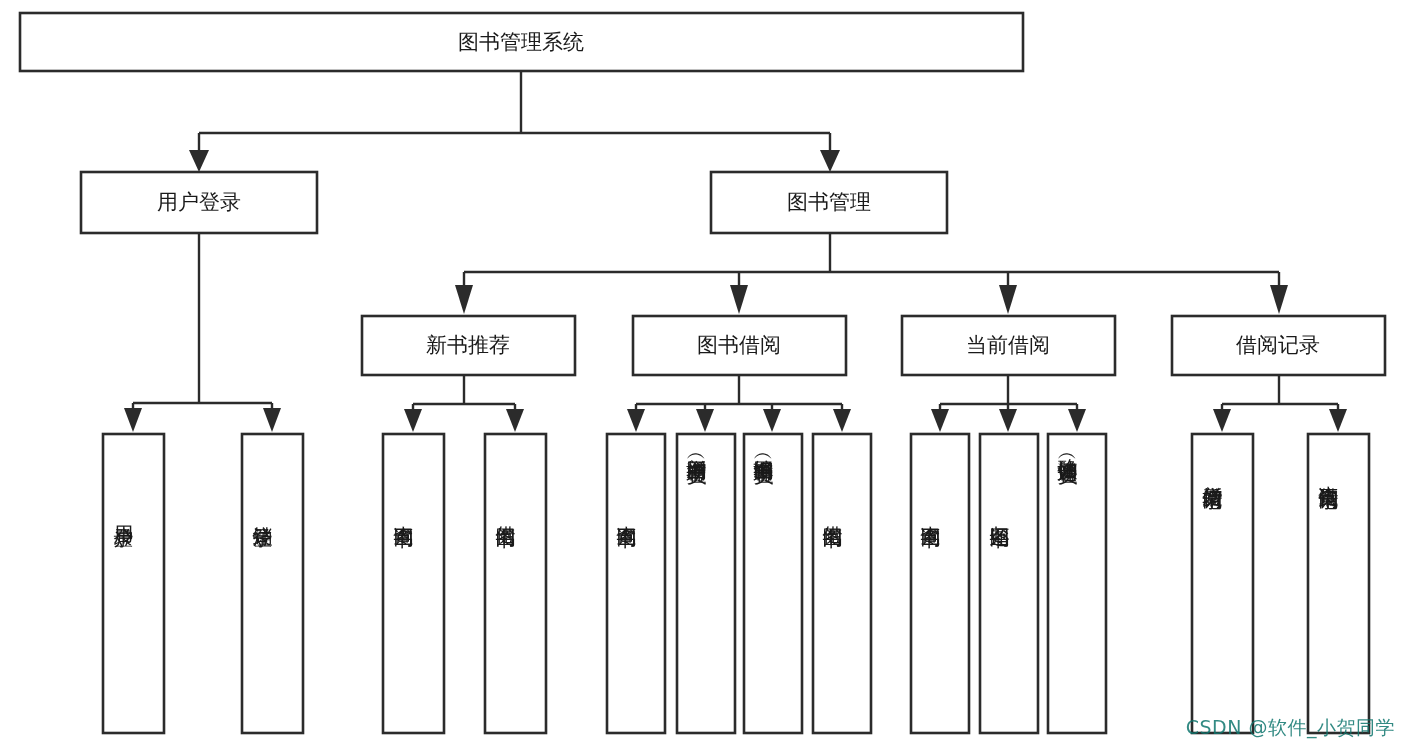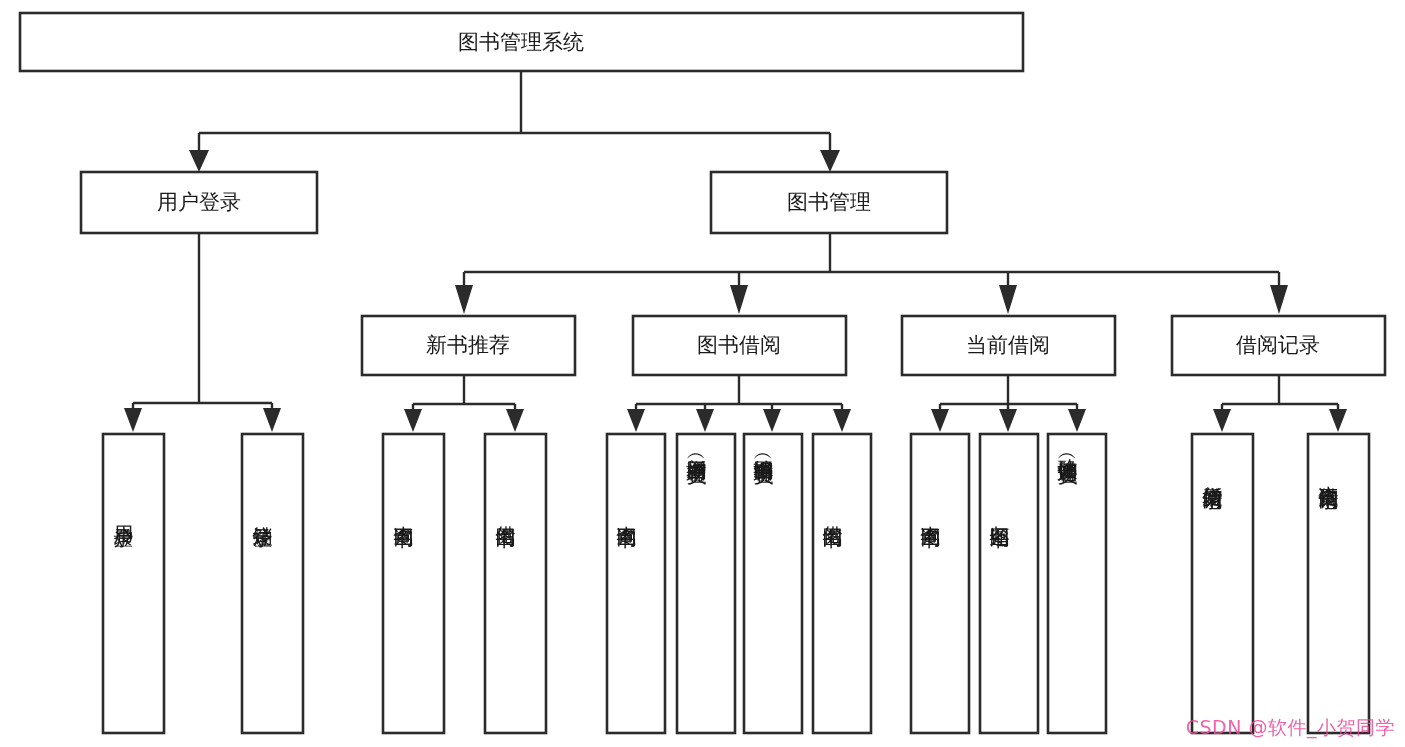--- a/index.html
+++ b/index.html
@@ -61,21 +61,21 @@
     white-space: nowrap;
     text-align: start;
     pointer-events: none;
   }
   .watermark {
     position: absolute;
     right: 10px;
     bottom: 6px;
     font-family: "DejaVu Sans", "Liberation Sans", sans-serif;
     font-size: 19px;
-    color: #ec4899;
+    color: #0f766e;
     opacity: 0.85;
     letter-spacing: 0.5px;
     white-space: nowrap;
   }
 </style>
 </head>
 <body>
 
 <div id="diagram-root">
 

